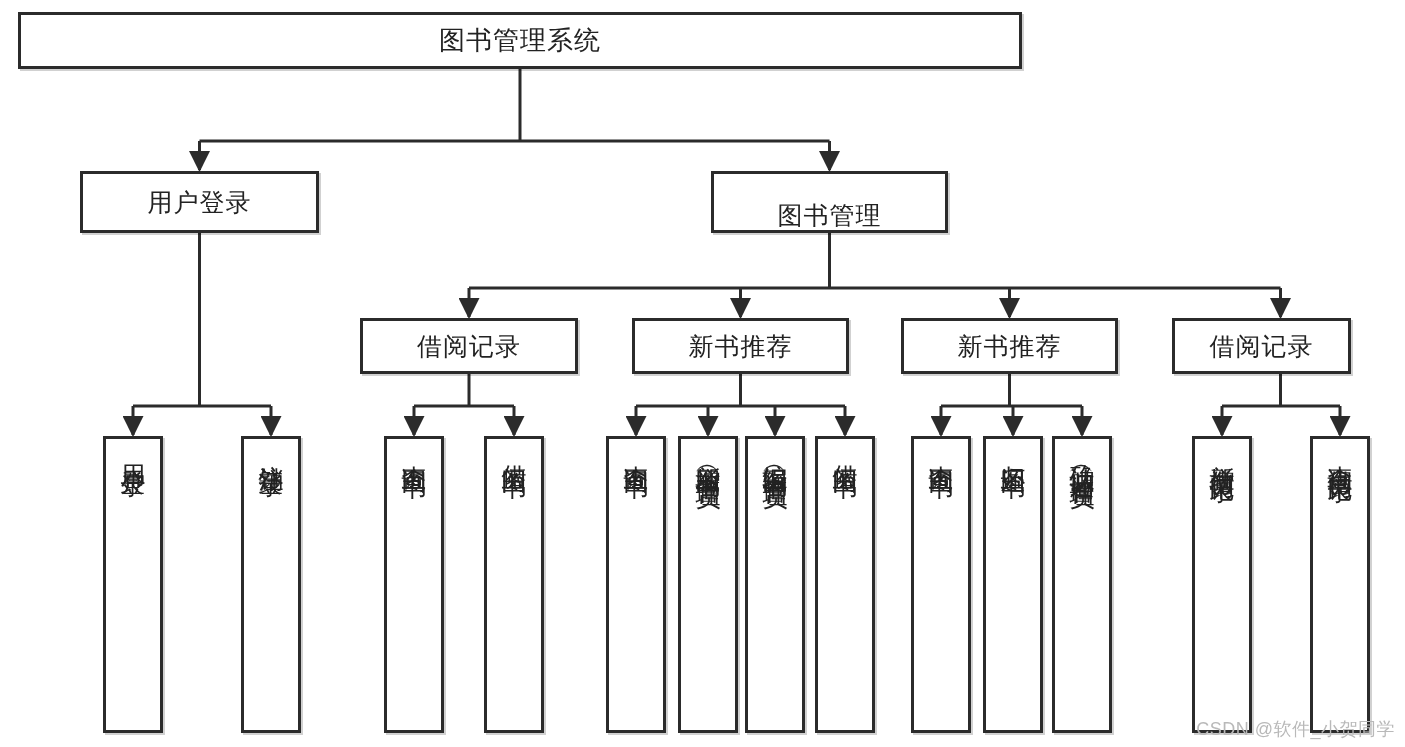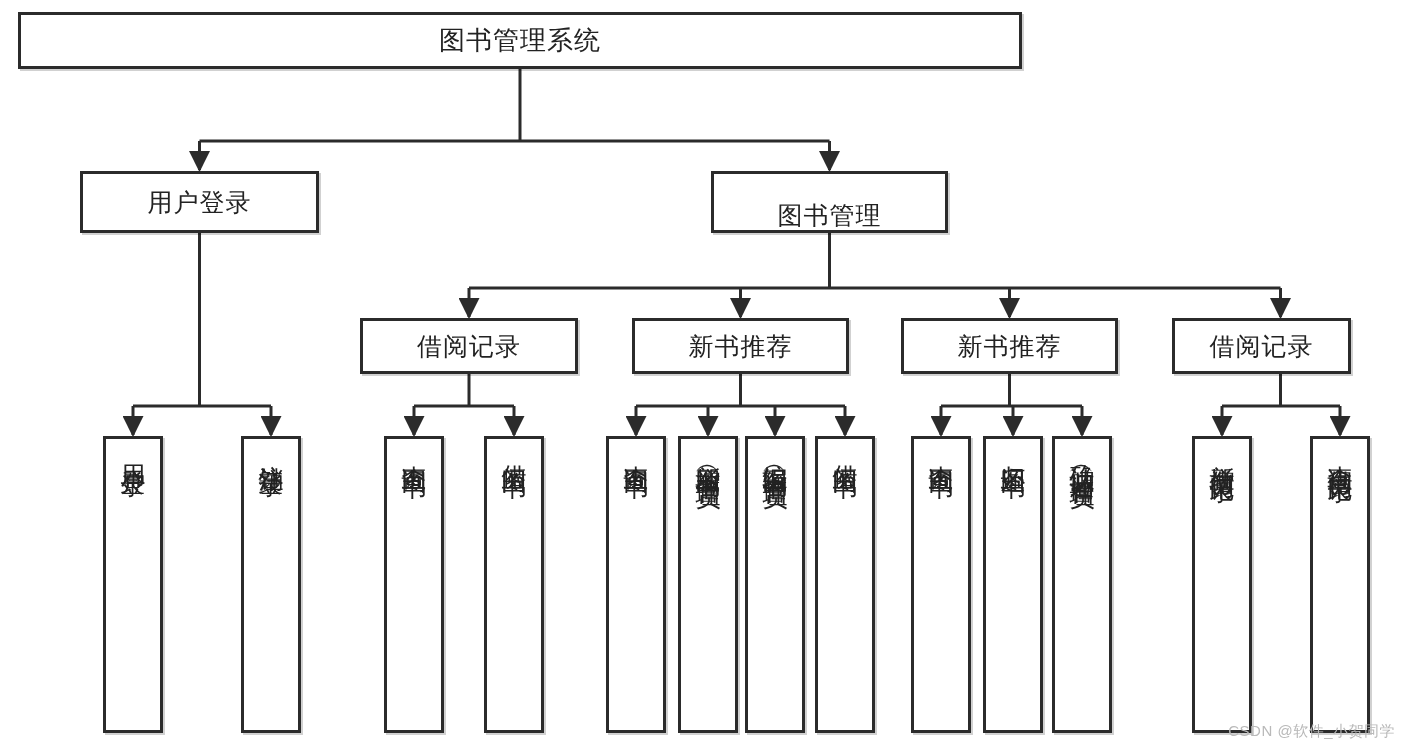--- a/index.html
+++ b/index.html
@@ -57,21 +57,21 @@
     font-size: 25px;
     letter-spacing: 3px;
     white-space: nowrap;
     display: block;
     margin: 0 auto;
   }
   .watermark {
     position: absolute;
     right: 10px;
     bottom: 6px;
-    font-size: 15px;
+    font-size: 18px;
     color: #b9b9b9;
     letter-spacing: 0.5px;
     white-space: nowrap;
     font-family: "Liberation Sans", "DejaVu Sans", sans-serif;
   }
 </style>
 </head>
 <body>
 
 <div id="canvas">

